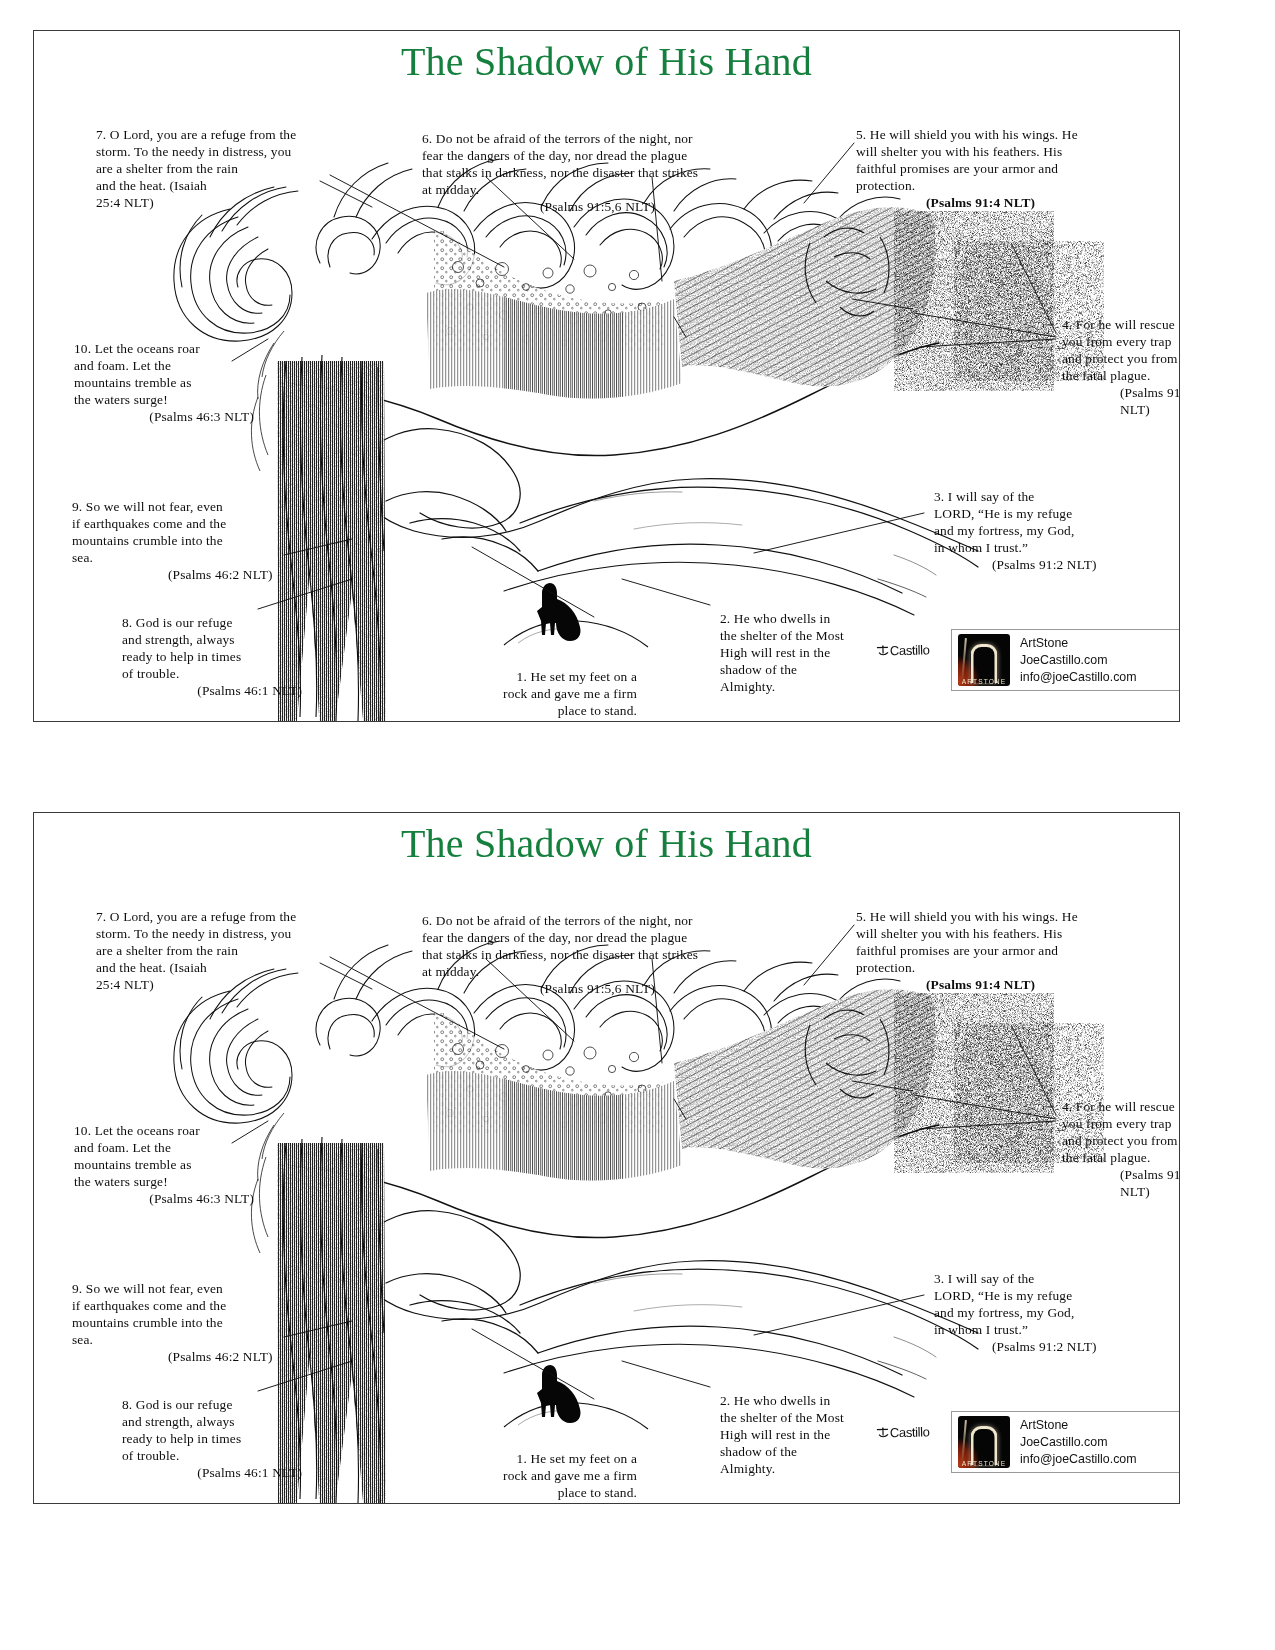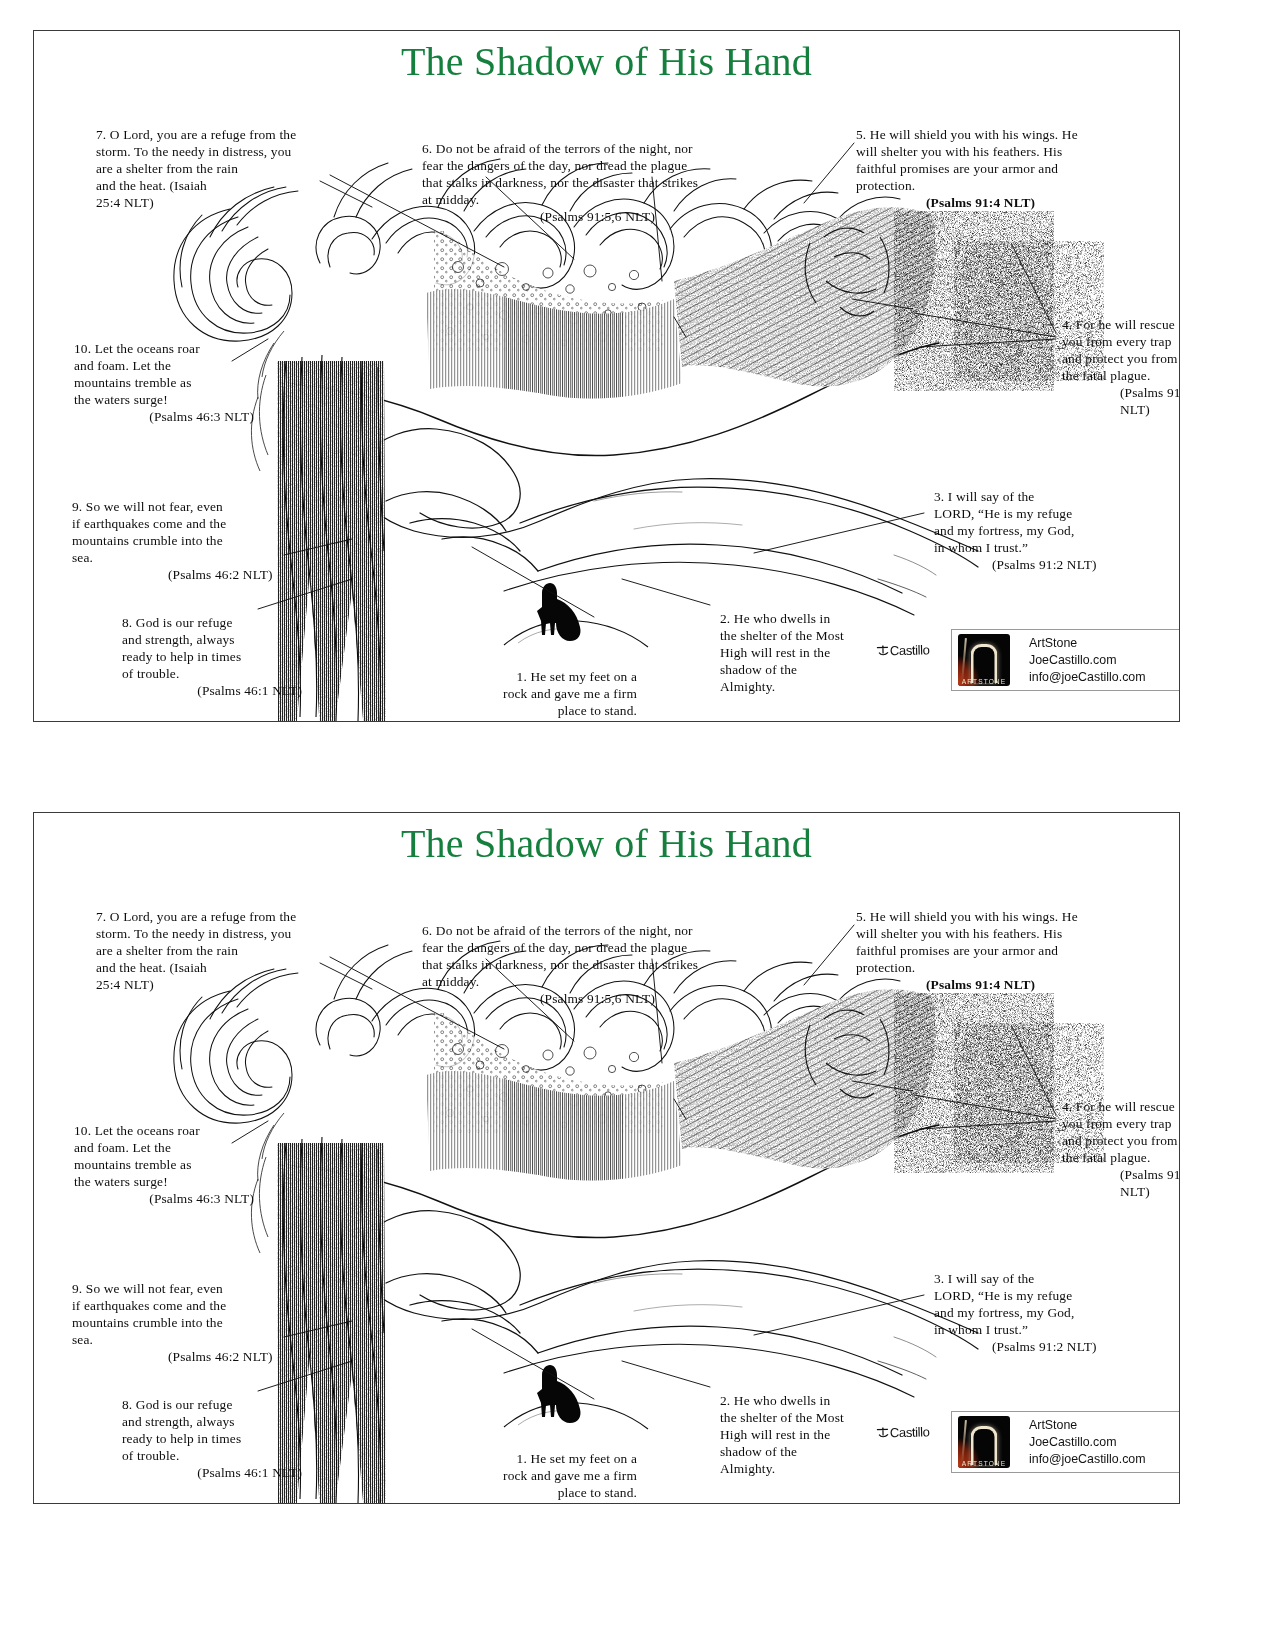--- a/index.html
+++ b/index.html
@@ -57,21 +57,21 @@
   }
   .ref{display:block;}
   .ref.indent1{padding-left:70px;font-weight:bold;}
   .ref.indent2{padding-left:118px;}
   .ref.indent3{padding-left:58px;}
   .ref.indent4{padding-left:96px;}
   .ref.indent5{padding-left:42px;text-align:right;}
 
   
   .n7 {left:62px; top:78px;  width:250px;}
-  .n6 {left:388px;top:92px;  width:352px;}
+  .n6 {left:388px;top:82px;  width:352px;}
   .n5 {left:822px;top:78px;  width:285px;}
   .n4 {left:1028px;top:268px;width:160px;}
   .n10{left:40px; top:292px; width:180px;}
   .n9 {left:38px; top:450px; width:222px;}
   .n3 {left:900px;top:440px; width:200px;}
   .n8 {left:88px; top:566px; width:180px;}
   .n2 {left:686px;top:562px; width:160px;}
   .n1 {left:428px;top:620px; width:175px;text-align:right;}
 
   
@@ -89,21 +89,20 @@
   .logo-card{
     position:absolute;
     left:917px;top:598px;
     width:256px;height:62px;
     border:1px solid #9a9a9a;
     background:#fff;
     display:flex;
     align-items:center;
     padding:4px 6px;
     box-sizing:border-box;
-    gap:9px;
   }
   .logo-thumb{
     width:52px;height:52px;
     border-radius:3px;
     background:#050505;
     position:relative;
     overflow:hidden;
     flex:0 0 auto;
   }
   .logo-thumb .glow{

